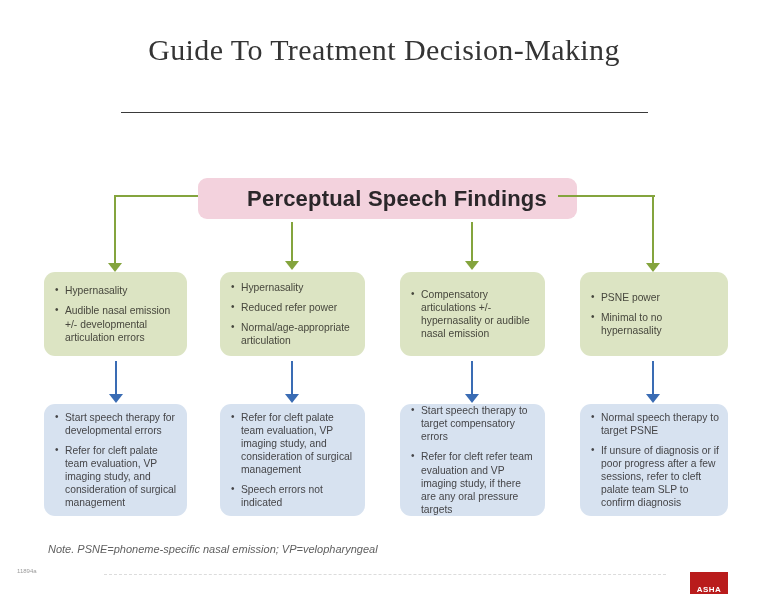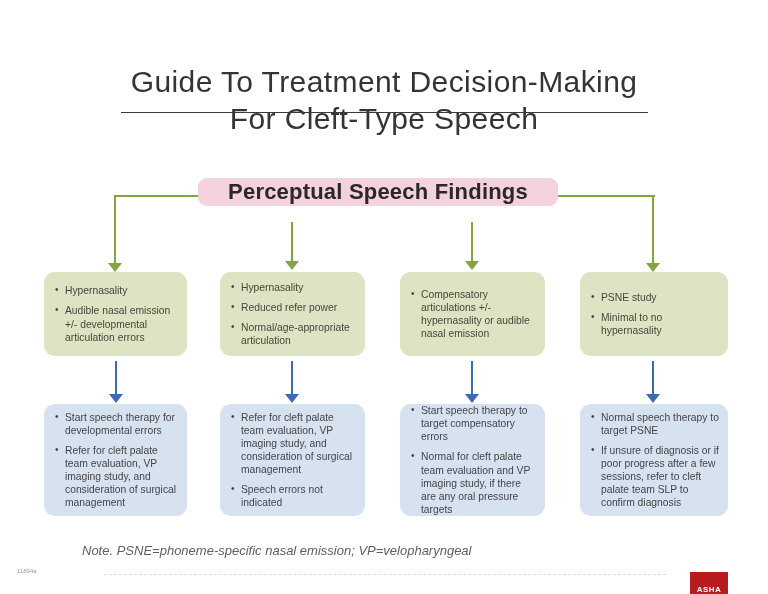--- a/index.html
+++ b/index.html
@@ -1,31 +1,31 @@
 <!DOCTYPE html>
 <html><head>
 <meta charset="utf-8">
 <style>
   html,body{margin:0;padding:0;background:#ffffff;}
   .page{position:relative;width:768px;height:594px;background:#ffffff;overflow:hidden;
         font-family:"Liberation Sans",sans-serif;}
 
   
   .title{position:absolute;top:32px;left:0;width:768px;text-align:center;
-         font-family:Liberation Sans, sans-serif;font-size:30px;line-height:1.22;
-         color:#343434;letter-spacing:.4px;font-weight:500;margin-top:32px;}
+         font-family:Liberation Serif, serif;font-size:30px;line-height:1.22;
+         color:#343434;letter-spacing:.4px;font-weight:500;}
   .title-rule{position:absolute;top:112px;left:121px;width:527px;height:0;
               border-top:1.6px solid #3a3a3a;}
   .attribution{position:absolute;top:123px;left:0;width:768px;text-align:center;
                font-style:italic;font-size:12px;color:#4f4f4f;}
 
   
-  .root-node{position:absolute;left:198px;top:178px;width:360px;height:28px;
+  .root-node{position:absolute;left:198px;top:178px;width:360px;height:41px;
              background:#f3d2dd;border-radius:9px;display:flex;align-items:center;
-             justify-content:center;}
+             justify-content:center;padding-left:19px;}
   .root-node span{font-size:22px;font-weight:bold;color:#2b272a;letter-spacing:.2px;}
 
   
   .hline{position:absolute;top:195px;height:2px;background:#84a43d;}
   .hline.l{left:114px;width:84px;}
   .hline.r{left:558px;width:97px;}
   .arrow{position:absolute;width:14px;}
   .arrow::before{content:"";position:absolute;left:6px;top:0;bottom:8px;width:2px;background:var(--c);}
   .arrow::after{content:"";position:absolute;left:0;bottom:0;width:0;height:0;
                 border-left:7px solid transparent;border-right:7px solid transparent;
@@ -49,37 +49,36 @@
   .c1{left:44px;width:143px;}
   .c2{left:220px;width:145px;}
   .c3{left:400px;width:145px;}
   .c4{left:580px;width:148px;}
   .bullet{display:flex;font-size:10.3px;line-height:1.27;margin:3.5px 0;}
   .fbox .bullet{color:#47473d;}
   .rbox .bullet{color:#454548;}
   .dot{flex:0 0 10px;font-size:10px;}
 
   
-  .footnote{position:absolute;left:48px;top:543px;font-style:italic;font-size:13px;color:#606060;margin-left:34px;}
+  .footnote{position:absolute;left:48px;top:543px;font-style:italic;font-size:11px;color:#606060;}
   .citation{position:absolute;left:48px;top:558px;font-style:italic;font-size:9.5px;color:#606060;}
   .item-code{position:absolute;left:17px;top:568px;font-size:6px;color:#9c9c9c;}
   .perf-line{position:absolute;left:104px;top:574px;width:562px;height:0;
              border-top:1px dashed #dcdcdc;}
   .logo-badge{position:absolute;left:690px;top:572px;width:38px;height:34px;background:#b91c1c;
               display:flex;align-items:center;justify-content:center;
               color:#ffffff;font-size:8px;font-weight:bold;letter-spacing:.5px;}
 </style>
 </head>
 <body>
 
 <div class="page">
 
   <div class="title">
     <div>Guide To Treatment Decision-Making</div>
-    <div>For Cleft-Type Speech</div>
   </div>
   <div class="title-rule"></div>
 
   <div class="root-node">
     <span>Perceptual Speech Findings</span>
   </div>
 
   <div class="hline l"></div>
   <div class="hline r"></div>
   <div class="arrow green a-el"></div>
@@ -117,21 +116,21 @@
   </div>
   <div class="fbox c3">
     <div class="bullet">
         <span class="dot">•</span>
         <span>Compensatory articulations +/- hypernasality or audible nasal emission</span>
       </div>
   </div>
   <div class="fbox c4">
     <div class="bullet">
         <span class="dot">•</span>
-        <span>PSNE study</span>
+        <span>PSNE power</span>
       </div>
     <div class="bullet">
         <span class="dot">•</span>
         <span>Minimal to no hypernasality</span>
       </div>
   </div>
 
   <div class="rbox c1">
     <div class="bullet">
         <span class="dot">•</span>
@@ -152,21 +151,21 @@
         <span>Speech errors not indicated</span>
       </div>
   </div>
   <div class="rbox c3">
     <div class="bullet">
         <span class="dot">•</span>
         <span>Start speech therapy to target compensatory errors</span>
       </div>
     <div class="bullet">
         <span class="dot">•</span>
-        <span>Normal for cleft palate team evaluation and VP imaging study, if there are any oral pressure targets</span>
+        <span>Refer for cleft refer team evaluation and VP imaging study, if there are any oral pressure targets</span>
       </div>
   </div>
   <div class="rbox c4">
     <div class="bullet">
         <span class="dot">•</span>
         <span>Normal speech therapy to target PSNE</span>
       </div>
     <div class="bullet">
         <span class="dot">•</span>
         <span>If unsure of diagnosis or if poor progress after a few sessions, refer to cleft palate team SLP to confirm diagnosis</span>

